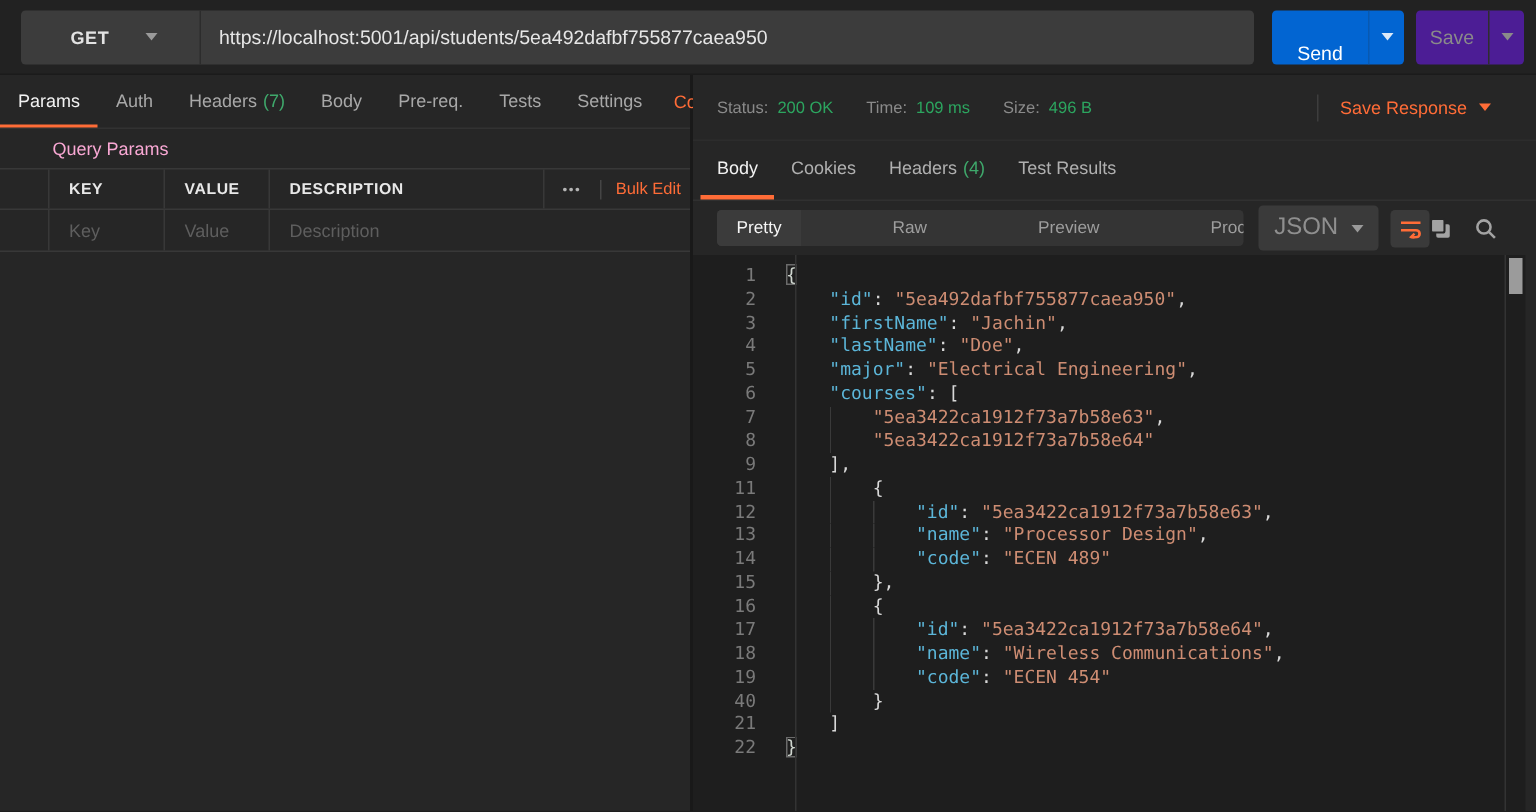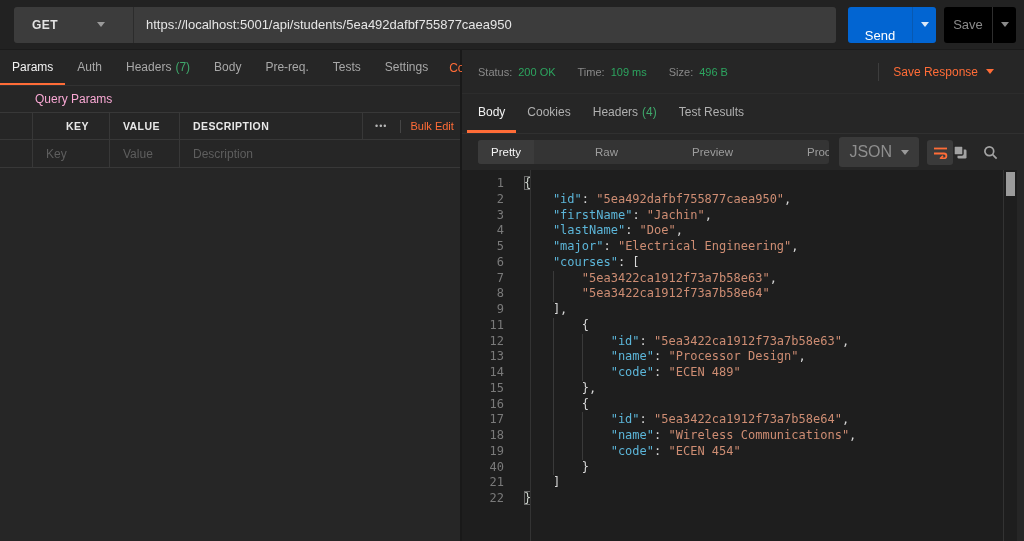--- a/index.html
+++ b/index.html
@@ -8,35 +8,35 @@
     width:1024px; height:541px; overflow:hidden;
     background:#262626; color:#c7c7c7;
     font-family:"Liberation Sans", sans-serif;
     display:flex; flex-direction:column; position:relative;
   }
   
   .topbar { flex:none; height:50px; background:#222222; border-bottom:1px solid #1b1b1b;
             display:flex; align-items:center; padding:0 8px 0 14px; }
   .request-bar { flex:1; height:36px; background:#3c3c3c; border-radius:3px; display:flex; align-items:stretch; overflow:hidden; }
   .method-select { width:119px; flex:none; display:flex; align-items:center; justify-content:space-between;
-                   padding:0 28px 0 18px; cursor:pointer; }
+                   padding:0 28px 0 33px; cursor:pointer; }
   .method-label { color:#e3e3e3; font-size:12px; font-weight:700; letter-spacing:.4px; }
   .vsep { width:1px; background:#2c2c2c; }
   .url-input { flex:1; background:transparent; border:none; outline:none; color:#e6e6e6;
                font-size:13px; padding:0 12px; font-family:"Liberation Sans", sans-serif; }
   .caret { width:0; height:0; border-left:4px solid transparent; border-right:4px solid transparent;
            border-top:5px solid #9a9a9a; display:inline-block; }
   .btn-group { height:36px; display:flex; align-items:stretch; border-radius:3px; overflow:hidden; flex:none; }
   .send-group { background:#0265d2; margin-left:12px; }
   .send-main { width:64px; display:flex; align-items:flex-end; justify-content:center;
                color:#ffffff; font-size:13px; cursor:pointer; }
   .send-caret { width:24px; display:flex; align-items:center; justify-content:center;
                 border-left:1px solid #0859b1; cursor:pointer; }
   .send-caret .caret { border-top-color:#dce9f8; }
-  .save-group { background:#000000; margin-left:8px; }
+  .save-group { background:#4c1d95; margin-left:8px; }
   .save-main { width:48px; display:flex; align-items:center; justify-content:center;
                color:#8a8a8a; font-size:13px; cursor:pointer; }
   .save-caret { width:24px; display:flex; align-items:center; justify-content:center;
                 border-left:1px solid #2e2e2e; cursor:pointer; }
   .save-caret .caret { border-top-color:#8a8a8a; }
   
   .main { flex:1; min-height:0; display:flex; }
   .left { width:462px; flex:none; border-right:2px solid #191919; display:flex; flex-direction:column; background:#262626; }
   .right { flex:1; min-width:0; display:flex; flex-direction:column; background:#262626; }
   
@@ -49,21 +49,21 @@
   .push-right { margin-left:auto; }
   
   .qp-label { flex:none; height:26px; display:flex; align-items:center; padding-left:35px;
               color:#f9a8d4; font-size:12px; }
   .ptable { flex:none; border-top:1px solid #383838; }
   .prow { display:flex; align-items:stretch; border-bottom:1px solid #383838; }
   .prow.header { height:27px; }
   .prow.entry { height:28px; }
   .pcell { display:flex; align-items:center; padding-left:13px; border-right:1px solid #383838; }
   .c0 { width:33px; flex:none; padding-left:0; }
-  .c1 { width:77px; flex:none;justify-content:center; }
+  .c1 { width:77px; flex:none; }
   .c2 { width:70px; flex:none; }
   .c3 { width:183px; flex:none; }
   .c3.noborder, .cflex { flex:1; border-right:none; }
   .hdr-txt { color:#e8e8e8; font-size:10.5px; font-weight:700; letter-spacing:.4px; }
   .actions-cell { flex:1; display:flex; align-items:center; justify-content:flex-start; gap:9px; padding:0 7px 0 8px; border-right:none; }
   .dots { color:#b5b5b5; font-size:9px; letter-spacing:1px; cursor:pointer; padding:0 4px; }
   .mini-divider { width:1px; height:13px; background:#454545; }
   .bulk-edit { color:#ff6c37; font-size:11px; cursor:pointer; white-space:nowrap; }
   .pinput { width:100%; background:transparent; border:none; outline:none; color:#cccccc;
             font-size:12px; font-family:"Liberation Sans", sans-serif; }

